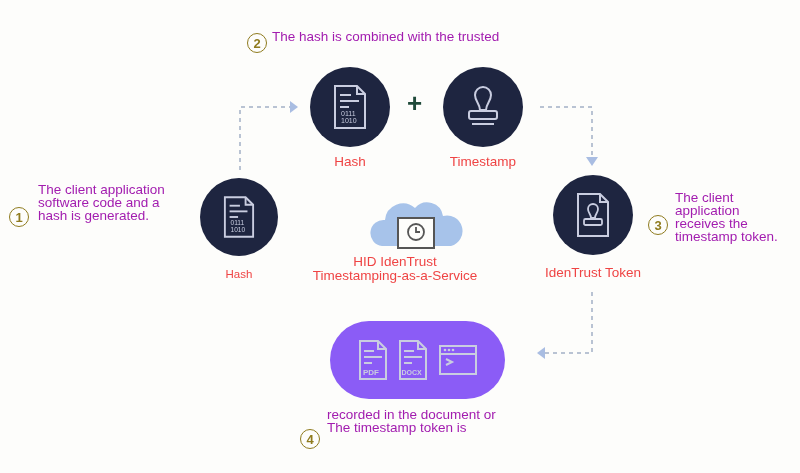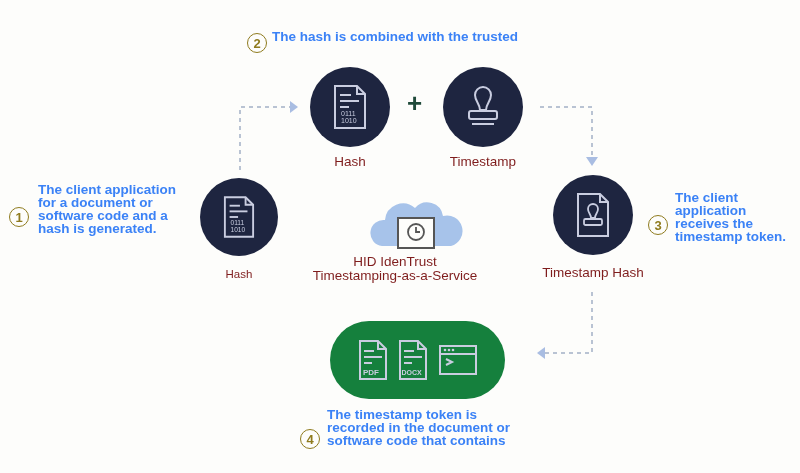--- a/index.html
+++ b/index.html
@@ -1,23 +1,23 @@
 <!DOCTYPE html>
 <html><head>
 <meta charset="utf-8">
 <style>
   html, body { margin: 0; padding: 0; }
   body { width: 800px; height: 473px; background: #fdfdfb; position: relative; overflow: hidden;
          font-family: "Liberation Sans", sans-serif; }
   .abs { position: absolute; }
   .circle { position: absolute; border-radius: 50%; background: #1e2540; display: flex; align-items: center; justify-content: center; }
-  .step { position: absolute; color: #3b82f6; font-weight: bold; font-size: 13.5px; line-height: 13px; }
+  .step { position: absolute; color: #a21caf; font-weight: normal; font-size: 13.5px; line-height: 13px; }
   .num { position: absolute; width: 18px; height: 18px; border: 1.6px solid #8f7b1e; border-radius: 50%;
          color: #8f7b1e; font-size: 13px; font-weight: bold; display: flex; align-items: center; justify-content: center; }
-  .label { position: absolute; color: #7f1d1d; font-size: 13.5px; text-align: center; }
+  .label { position: absolute; color: #ef4444; font-size: 13.5px; text-align: center; }
   .plus { position: absolute; color: #1f4a3a; font-size: 26px; font-weight: bold; }
   svg { display: block; }
 </style>
 </head>
 <body>
 
 <svg class="abs" style="left:0;top:0" width="800" height="473">
   <g stroke="#b9c3d3" stroke-width="2" stroke-dasharray="4,4" fill="none">
     <path d="M240 170 V107 H290"></path>
     <path d="M540 107 H592 V155"></path>
@@ -53,21 +53,20 @@
     <path d="M20 3 a8 8 0 0 1 8 8 c0 6 -5 9 -5 15 h-6 c0 -6 -5 -9 -5 -15 a8 8 0 0 1 8 -8z" fill="none" stroke="#c9cde0" stroke-width="2"></path>
     <rect x="6" y="27" width="28" height="8" rx="2" fill="none" stroke="#c9cde0" stroke-width="2"></rect>
     <line x1="9" y1="40" x2="31" y2="40" stroke="#c9cde0" stroke-width="2"></line>
   </svg>
 </div>
 <div class="label" style="left:433px;top:154px;width:100px">Timestamp</div>
 
 <div class="num" style="left:9px;top:207px">1</div>
 <div class="step" style="left:38px;top:183px">
   <div>The client application</div>
-    <div>for a document or</div>
     <div>software code and a</div>
     <div>hash is generated.</div>
 </div>
 
 <div class="circle" style="left:200px;top:178px;width:78px;height:78px">
   <svg width="32" height="44" viewBox="0 0 34 46">
     <path d="M2 2 H24 L32 10 V44 H2 Z" fill="none" stroke="#c9cde0" stroke-width="2"></path>
     <path d="M24 2 V10 H32" fill="none" stroke="#c9cde0" stroke-width="2"></path>
     <line x1="7" y1="11" x2="18" y2="11" stroke="#c9cde0" stroke-width="2"></line>
     <line x1="7" y1="17" x2="26" y2="17" stroke="#c9cde0" stroke-width="2"></line>
@@ -90,31 +89,31 @@
 </div>
 
 <div class="circle" style="left:553px;top:175px;width:80px;height:80px">
   <svg width="34" height="46" viewBox="0 0 34 46">
     <path d="M2 2 H24 L32 10 V44 H2 Z" fill="none" stroke="#c9cde0" stroke-width="2"></path>
     <path d="M24 2 V10 H32" fill="none" stroke="#c9cde0" stroke-width="2"></path>
     <path d="M17 12 a5 5 0 0 1 5 5 c0 4 -3 5 -3 9 h-4 c0 -4 -3 -5 -3 -9 a5 5 0 0 1 5 -5z" fill="none" stroke="#c9cde0" stroke-width="1.8"></path>
     <rect x="8" y="27" width="18" height="6" rx="1.5" fill="none" stroke="#c9cde0" stroke-width="1.8"></rect>
   </svg>
 </div>
-<div class="label" style="left:528px;top:265px;width:130px">Timestamp Hash</div>
+<div class="label" style="left:528px;top:265px;width:130px">IdenTrust Token</div>
 
 <div class="num" style="left:648px;top:215px">3</div>
 <div class="step" style="left:675px;top:191px">
   <div>The client</div>
     <div>application</div>
     <div>receives the</div>
     <div>timestamp token.</div>
 </div>
 
-<div class="abs" style="left:330px;top:321px;width:175px;height:78px;border-radius:39px;background:#15803d;display:flex;align-items:center;justify-content:center;gap:10px">
+<div class="abs" style="left:330px;top:321px;width:175px;height:78px;border-radius:39px;background:#8b5cf6;display:flex;align-items:center;justify-content:center;gap:10px">
   <svg width="30" height="42" viewBox="0 0 30 42">
     <path d="M2 2 H20 L28 10 V40 H2 Z" fill="none" stroke="#c9cde0" stroke-width="2"></path>
     <path d="M20 2 V10 H28" fill="none" stroke="#c9cde0" stroke-width="2"></path>
     <line x1="6" y1="12" x2="16" y2="12" stroke="#c9cde0" stroke-width="2"></line>
     <line x1="6" y1="18" x2="24" y2="18" stroke="#c9cde0" stroke-width="2"></line>
     <line x1="6" y1="24" x2="14" y2="24" stroke="#c9cde0" stroke-width="2"></line>
     <text x="5" y="36" font-size="8" font-weight="bold" fill="#c9cde0" font-family="Liberation Sans, sans-serif">PDF</text>
   </svg>
   <svg width="30" height="42" viewBox="0 0 30 42">
     <path d="M2 2 H20 L28 10 V40 H2 Z" fill="none" stroke="#c9cde0" stroke-width="2"></path>
@@ -129,16 +128,15 @@
     <line x1="2" y1="10" x2="38" y2="10" stroke="#c9cde0" stroke-width="2"></line>
     <circle cx="7" cy="6" r="1.3" fill="#c9cde0"></circle>
       <circle cx="11" cy="6" r="1.3" fill="#c9cde0"></circle>
       <circle cx="15" cy="6" r="1.3" fill="#c9cde0"></circle>
     <path d="M8 15 L14 18 L8 21" fill="none" stroke="#c9cde0" stroke-width="2"></path>
   </svg>
 </div>
 
 <div class="num" style="left:300px;top:429px">4</div>
 <div class="step" style="left:327px;top:408px">
-  <div>The timestamp token is</div>
-    <div>recorded in the document or</div>
-    <div>software code that contains</div>
+  <div>recorded in the document or</div>
+    <div>The timestamp token is</div>
 </div>
 
 </body></html>

